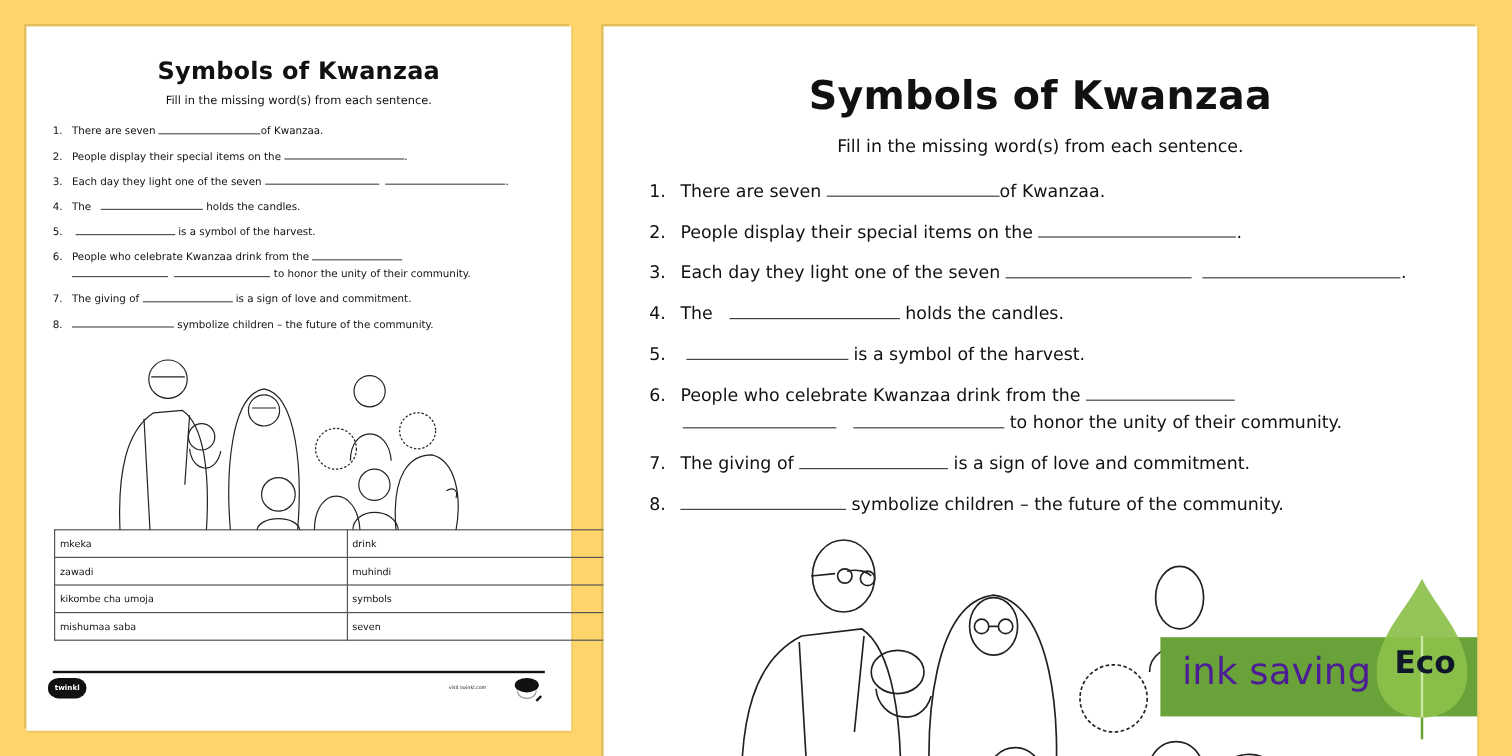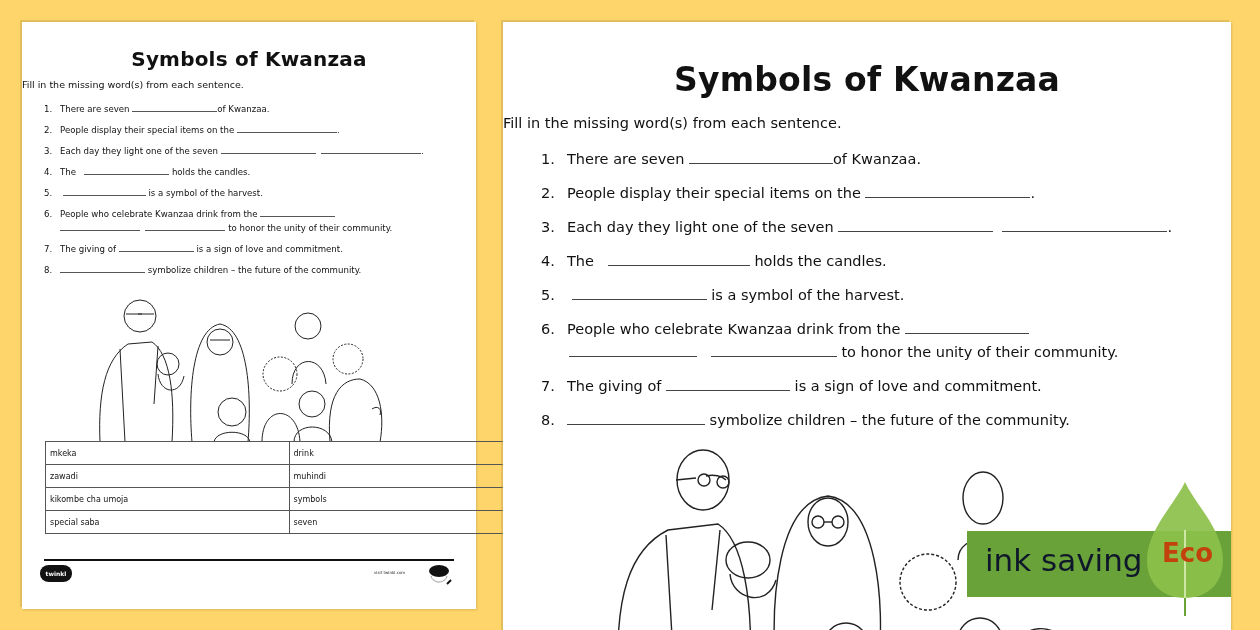--- a/index.html
+++ b/index.html
@@ -10,21 +10,21 @@
     color: #111;
   }
   .page {
     position: absolute; background: #fff;
     box-shadow: -2px -2px 0 rgba(180,150,60,0.35), 1px 1px 2px rgba(120,100,40,0.25);
   }
   #page-left { left: 22px; top: 22px; width: 454px; height: 587px; }
   #page-right { left: 503px; top: 22px; width: 728px; height: 640px; }
 
   .title { position: absolute; left: 0; right: 0; text-align: center; font-weight: bold; letter-spacing: 0.2px; }
-  .subtitle { position: absolute; left: 0; right: 0; }
+  .subtitle { position: absolute; left: 0; right: 0; text-align: center; }
 
   
   #page-left .title { top: 25px; font-size: 20px; }
   #page-left .subtitle { top: 57px; font-size: 9.5px; }
   #page-left .q { position: absolute; left: 22px; font-size: 8.6px; white-space: nowrap; }
   #page-left .q .num { display: inline-block; width: 16px; }
   #page-left .blank { display: inline-block; border-bottom: 1px solid #555; height: 8px; vertical-align: baseline; }
 
   
   #page-right .title { top: 38px; font-size: 33px; }
@@ -55,26 +55,26 @@
   .footer-badge {
     position: absolute; left: 405px; top: 542px; width: 26px; height: 22px;
   }
 
   
   #eco-bar {
     position: absolute; left: 967px; top: 531px; width: 264px; height: 66px;
     background: #6aa23a;
   }
   #eco-label {
-    position: absolute; left: 18px; top: 11px; font-size: 31px; color: #0f172a;
+    position: absolute; left: 18px; top: 11px; font-size: 31px; color: #4c1d95;
     font-family: "DejaVu Sans", sans-serif;
   }
   #eco-leaf { position: absolute; left: 1147px; top: 482px; width: 76px; height: 136px; }
   #eco-word {
-    position: absolute; left: 1162px; top: 538px; font-size: 26px; font-weight: bold; color: #c2410c;
+    position: absolute; left: 1162px; top: 538px; font-size: 26px; font-weight: bold; color: #0f172a;
   }
 </style>
 </head>
 <body>
 
 <div class="page" id="page-left">
   <div class="title">Symbols of Kwanzaa</div>
   <div class="subtitle">Fill in the missing word(s) from each sentence.</div>
 
   <div class="q" style="top:81px">
@@ -146,21 +146,21 @@
     </tr>
     <tr>
       <td>zawadi</td>
       <td>muhindi</td>
     </tr>
     <tr>
       <td>kikombe cha umoja</td>
       <td>symbols</td>
     </tr>
     <tr>
-      <td>special saba</td>
+      <td>mishumaa saba</td>
       <td>seven</td>
     </tr>
   </tbody>
     </table>
 
   <div class="footer-rule"></div>
   <div class="logo-blob">twinkl</div>
   <div class="footer-url">visit twinkl.com</div>
   <div class="footer-badge">
     <svg width="26" height="22" viewBox="0 0 26 22">

